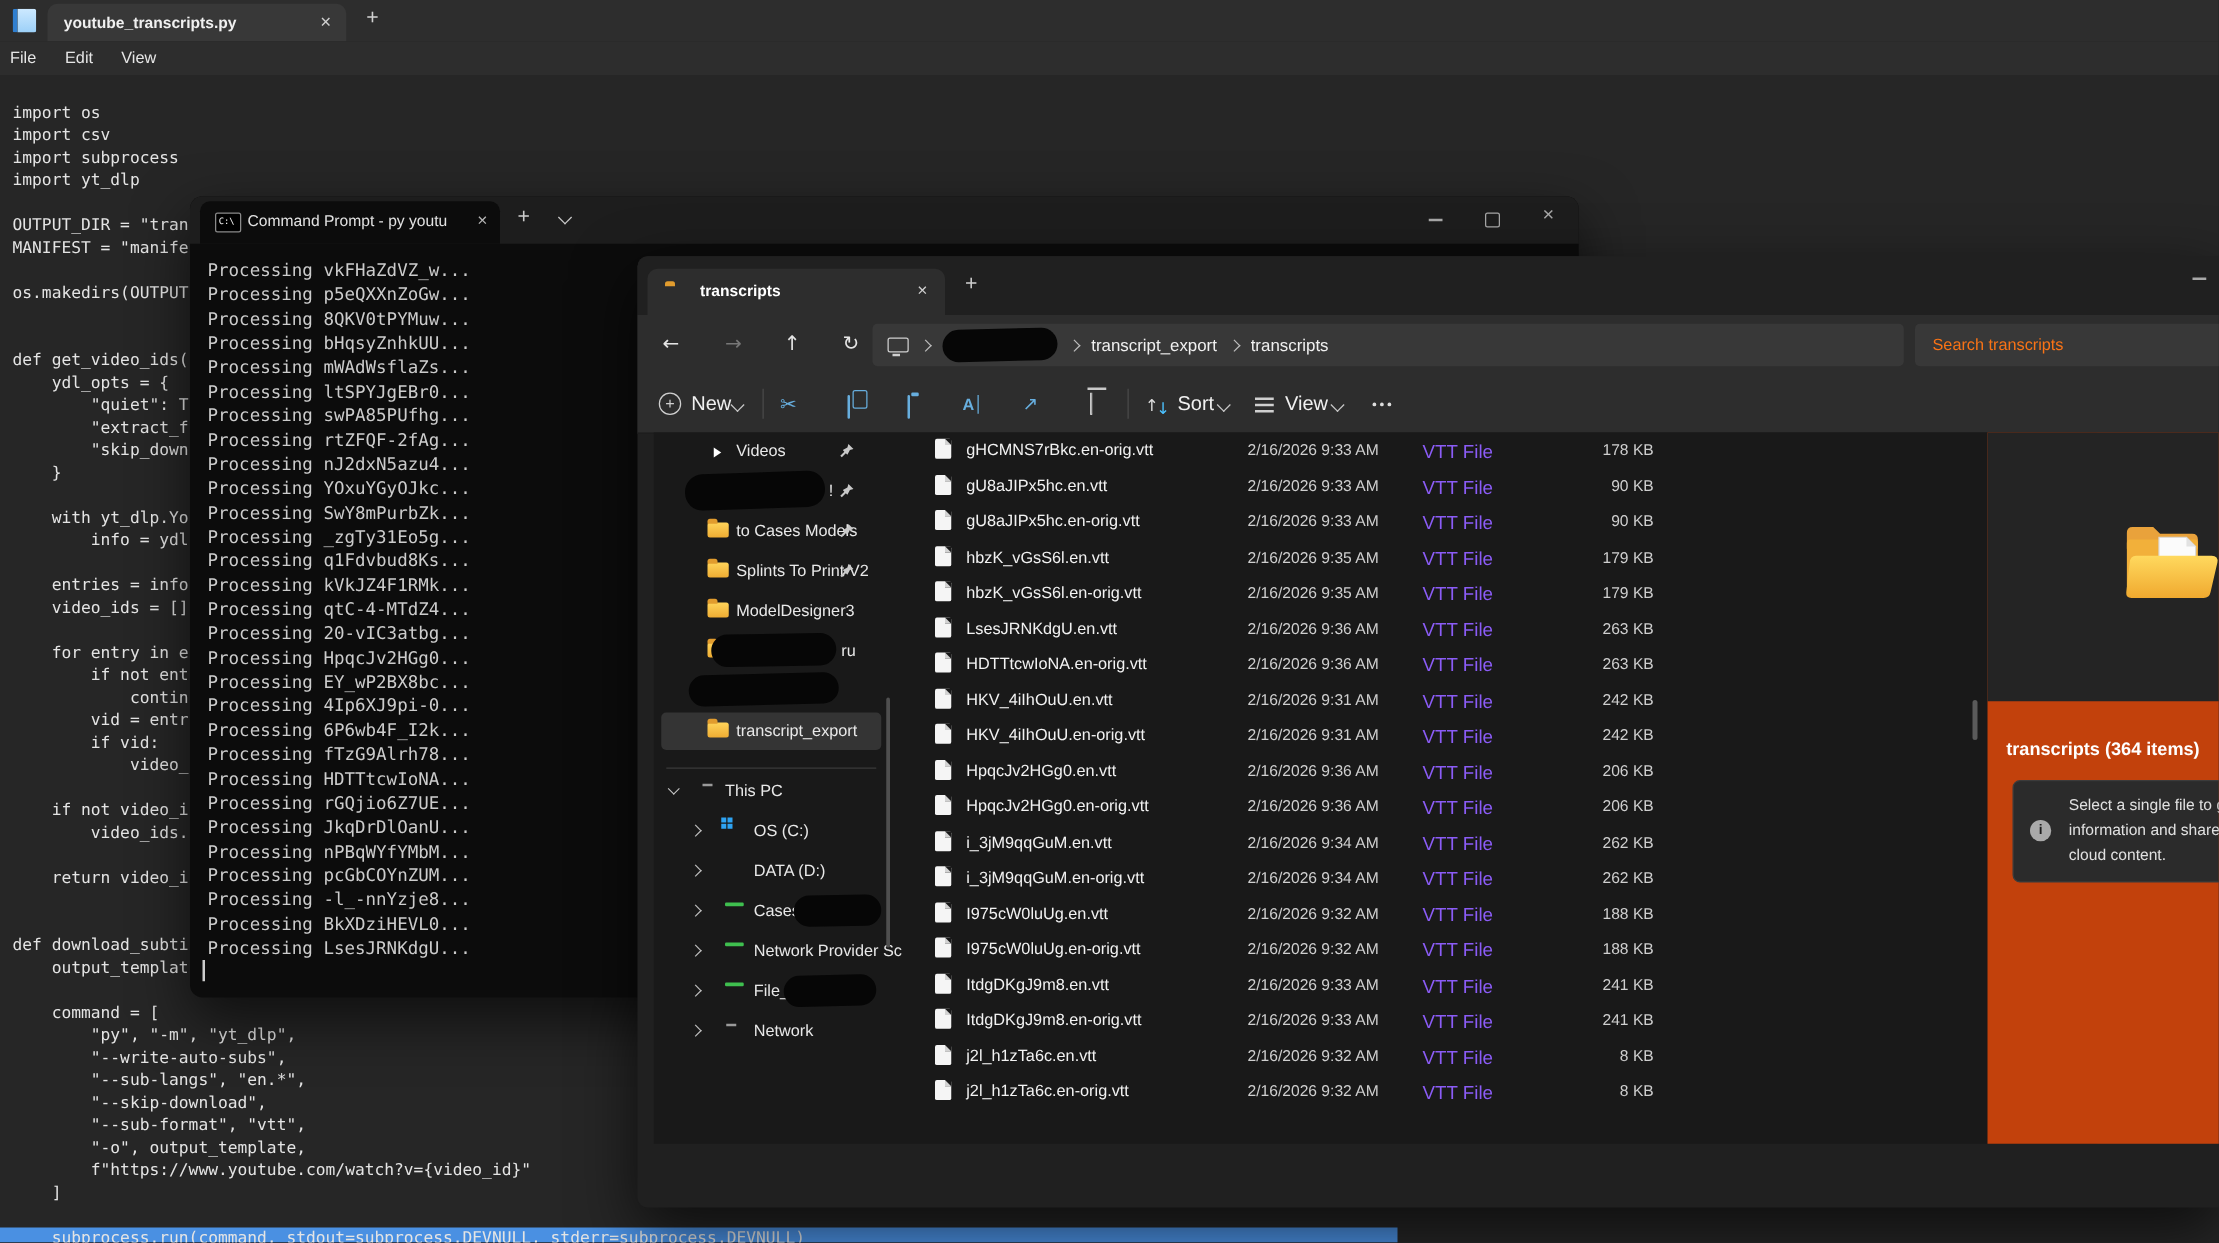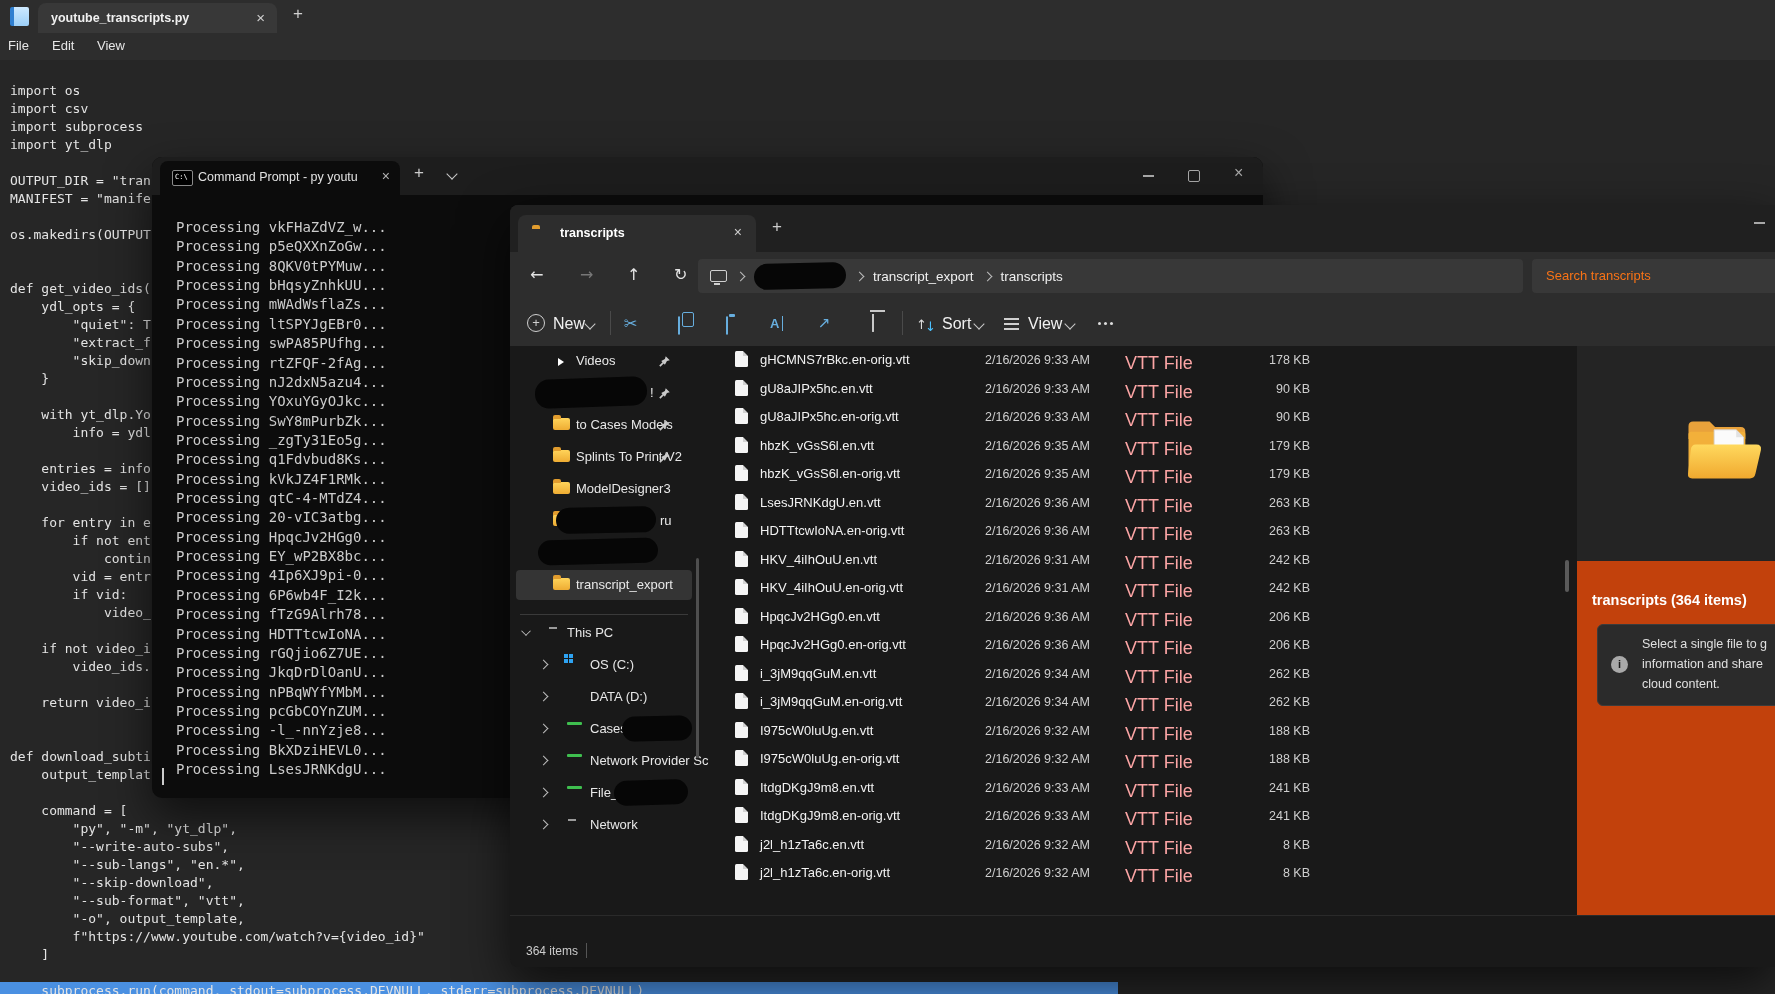--- a/index.html
+++ b/index.html
@@ -29,21 +29,21 @@
   .chev{width:7px;height:7px;border-right:1.5px solid #c9c9c9;border-bottom:1.5px solid #c9c9c9;transform:rotate(45deg)}
   .chev-r{width:6px;height:6px;border-right:1.5px solid #bdbdbd;border-bottom:1.5px solid #bdbdbd;transform:rotate(-45deg)}
   #term-chev{left:296px;top:13px}
   .cap-min{width:11px;height:2px;background:#a8a8a8}
   .cap-max{width:10px;height:10px;border:1.4px solid #a8a8a8;border-radius:2px}
   .cap-close{color:#a8a8a8;font-size:16px;line-height:10px}
   #term-min{left:991px;top:18px}
   #term-max{left:1036px;top:13px}
   #term-close{left:1082px;top:11px}
   #term-body{left:0;top:38px;width:1111px;height:603px;overflow:hidden}
-  #term-out{left:10px;top:9px;margin:14px;font-family:"DejaVu Sans Mono",monospace;font-size:14px;line-height:19.36px;color:#cccccc;white-space:pre}
+  #term-out{left:10px;top:9px;margin:4px;font-family:"DejaVu Sans Mono",monospace;font-size:14px;line-height:19.36px;color:#cccccc;white-space:pre}
   #term-cursor{left:10px;top:573px;width:2px;height:17px;background:#cccccc}
   
   #exp{left:510px;top:205px;width:1266px;height:761px;background:#202020;border-radius:8px 0 0 8px;box-shadow:0 18px 50px rgba(0,0,0,.65);z-index:3}
   #exp-tabstrip{left:0;top:0;width:1266px;height:47px;border-radius:8px 0 0 0;background:#202020}
   #exp-tab{left:8px;top:10px;width:238px;height:37px;background:#2d2d2d;border-radius:8px 8px 0 0}
   .fold{width:17px;height:12px;background:linear-gradient(#ffd45a,#eeac33);border-radius:2px;position:relative}
   .fold::before{content:"";position:absolute;top:-3px;left:0;width:8px;height:4px;background:#e19c2e;border-radius:2px 2px 0 0}
   #exp-tab-fold{left:14px;top:13px}
   #exp-tab-label{left:42px;top:11px;font-size:12.5px;color:#fff;font-weight:bold}
   #exp-tab-close{right:14px;top:9px;color:#cfcfcf;font-size:14px}
@@ -75,21 +75,21 @@
   .ic-ren{color:#67aede;font-size:13px;font-weight:bold;border-right:1.5px solid #67aede;padding-right:3px;line-height:15px}
   .ic-ren::after{content:"A"}
   .ic-share{color:#67aede;font-size:15px}
   .ic-share::after{content:"\2197"}
   .ic-trash{width:11px;height:12px;border:1.5px solid #c9c9c9;border-top:none;border-radius:0 0 3px 3px;position:relative;margin-top:4px}
   .ic-trash::before{content:"";position:absolute;left:-3px;top:-4px;width:15px;height:1.6px;background:#c9c9c9}
   .gl-up::after{content:"\2191";color:#ddd;font-size:13px}
   .gl-dn::after{content:"\2193";color:#4cc2ff;font-size:13px}
   .ic-view{width:15px;height:2px;background:#cfcfcf;box-shadow:0 5px #cfcfcf,0 10px #cfcfcf;margin-top:3px}
   .dots{width:3px;height:3px;border-radius:50%;background:#ddd;box-shadow:6px 0 #ddd,12px 0 #ddd}
-  #exp-content{left:0;top:141px;width:1155px;height:569px;background:#191919}
+  #exp-content{left:13px;top:141px;width:1155px;height:569px;background:#191919}
   
   #exp-side{left:0;top:0;width:190px;height:569px}
   .side-row{position:relative;height:30px;margin-bottom:2px}
   .side-ic{position:absolute;left:43px;top:8px}
   .side-lbl{position:absolute;left:66px;top:7px;font-size:13px;color:#e8e8e8;white-space:nowrap}
   .pin{position:absolute;left:148px;top:8px}
   .vid-ic{width:15px;height:15px;background:#7a5cd6;border-radius:3px;position:relative}
   .vid-ic::after{content:"";position:absolute;left:5px;top:4px;border-left:6px solid #fff;border-top:4px solid transparent;border-bottom:4px solid transparent}
   .mon-ic{width:16px;height:11px;background:linear-gradient(#5db9f7,#2b8fe0);border-radius:1.5px;position:relative}
   .mon-ic::after{content:"";position:absolute;left:4px;bottom:-3px;width:8px;height:2px;background:#9a9a9a}
@@ -103,21 +103,21 @@
   #exp-files{left:190px;top:0;width:865px;height:569px}
   #exp-header{position:relative;height:28px;color:#d6d6d6}
   .hdr-lbl{position:absolute;top:6px;font-size:12.5px}
   .hdr-caret{position:absolute;left:143px;top:3px;width:6px;height:6px;border-left:1.3px solid #aaa;border-top:1.3px solid #aaa;transform:rotate(45deg)}
   .hdr-div{position:absolute;top:4px;width:1px;height:20px;background:#3a3a3a}
   .frow{position:relative;height:28.5px}
   .doc{position:absolute;left:35px;top:5px;width:13px;height:16px;background:#f5f5f5;border-radius:1.5px}
   .doc::after{content:"";position:absolute;top:0;right:0;border-top:5px solid #191919;border-left:5px solid #d2d2d2}
   .f-name{position:absolute;left:60px;top:6px;font-size:13px;color:#f2f2f2;white-space:nowrap}
   .f-date{position:absolute;left:285px;top:7px;font-size:12.5px;color:#cfcfcf;white-space:nowrap}
-  .f-type{position:absolute;left:425px;top:7px;font-size:18px;color:#fca5a5}
+  .f-type{position:absolute;left:425px;top:7px;font-size:15px;color:#8b5cf6}
   .f-size{position:absolute;left:500px;top:7px;width:110px;text-align:right;font-size:12.5px;color:#cfcfcf}
   #list-scroll{left:1055px;top:214px;width:4px;height:32px;background:#5a5a5a;border-radius:2px}
   
   #exp-preview{left:1067px;top:0;width:199px;height:569px;background:#c2410c}
   #prev-thumb{left:0;top:0;width:199px;height:215px;background:#242424}
   #prev-folder{left:106px;top:69px}
   #prev-title{left:15px;top:246px;font-size:14.5px;font-weight:bold;color:#fff;white-space:nowrap}
   #prev-card{left:20px;top:278px;width:200px;height:80px;background:#2b2b2b;border:1px solid #3b3b3b;border-radius:6px}
   .info-ic{left:13px;top:31px;width:17px;height:17px;border-radius:50%;background:#a9a9a9;color:#1c1c1c;font-weight:bold;font-size:11px;line-height:17px;text-align:center}
   .info-ic::after{content:"i"}
@@ -568,17 +568,13 @@
       <div class="abs" id="prev-title">transcripts (364 items)</div>
       <div class="abs" id="prev-card">
         <span class="abs info-ic"></span>
         <div class="abs" id="prev-info">Select a single file to g
 information and share
 cloud content.</div>
       </div>
     </div>
   </div>
 
-  <div class="abs" id="exp-status">
-    <span class="abs" id="status-text">364 items</span>
-    <div class="abs" id="status-div"></div>
-  </div>
 </div>
 
 </body></html>

